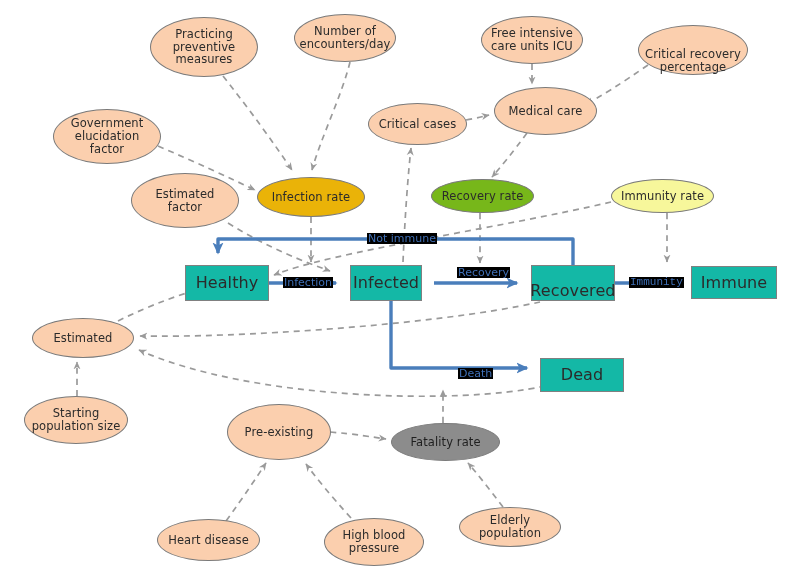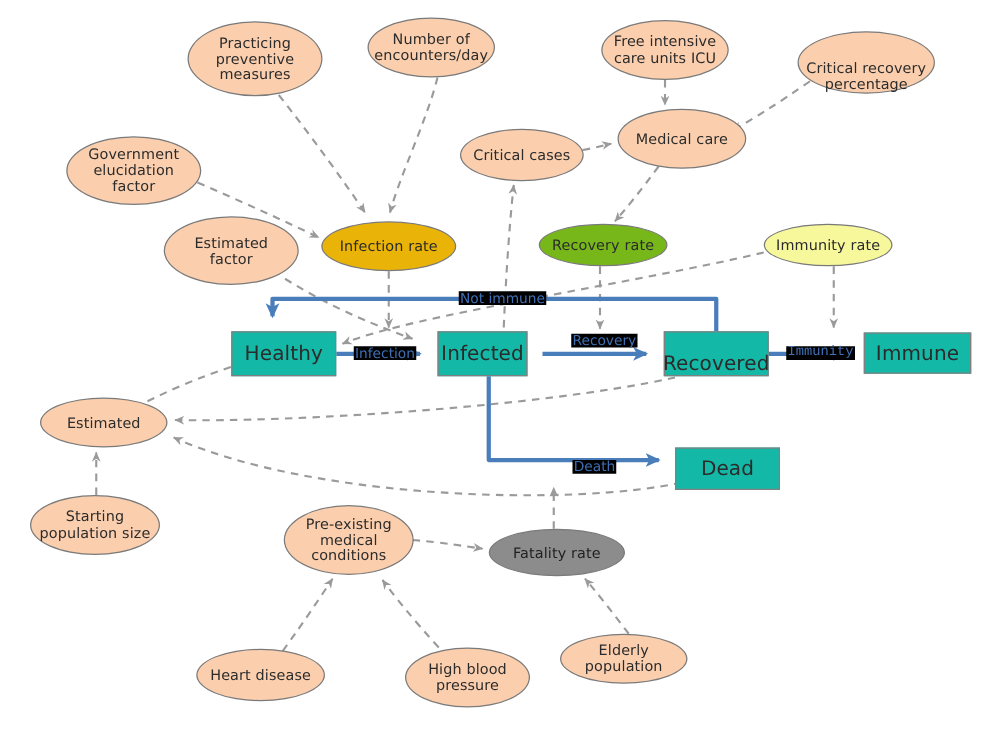--- a/index.html
+++ b/index.html
@@ -195,40 +195,39 @@
       </div>
       <div class="node ellipse peach" style="left: 24px; top: 396px; width: 104px; height: 48px;">
         <div>
           <span>Starting</span>
           <span>population size</span>
         </div>
       </div>
       <div class="node ellipse peach" style="left: 227px; top: 404px; width: 104px; height: 56px; align-items: center;">
         <div>
           <span>Pre-existing</span>
-          <span>medical conditions</span>
         </div>
       </div>
       <div class="node ellipse gray" style="left: 391px; top: 423px; width: 109px; height: 38px;">
         <div>
           <span>Fatality rate</span>
         </div>
       </div>
       <div class="node ellipse peach" style="left: 157px; top: 519px; width: 103px; height: 42px;">
         <div>
           <span>Heart disease</span>
         </div>
       </div>
       <div class="node ellipse peach" style="left: 324px; top: 518px; width: 100px; height: 48px;">
         <div>
           <span>High blood</span>
           <span>pressure</span>
         </div>
       </div>
-      <div class="node ellipse peach" style="left: 448px; top: 507px; width: 102px; height: 40px;">
+      <div class="node ellipse peach" style="left: 459px; top: 507px; width: 102px; height: 40px;">
         <div>
           <span>Elderly population</span>
         </div>
       </div>
     </div>
 
   <div id="label-layer">
       <div class="edge-label" style="left: 367px; top: 233px;">Not immune</div>
       <div class="edge-label" style="left: 283px; top: 277px;">Infection</div>
       <div class="edge-label" style="left: 457px; top: 267px;">Recovery</div>

